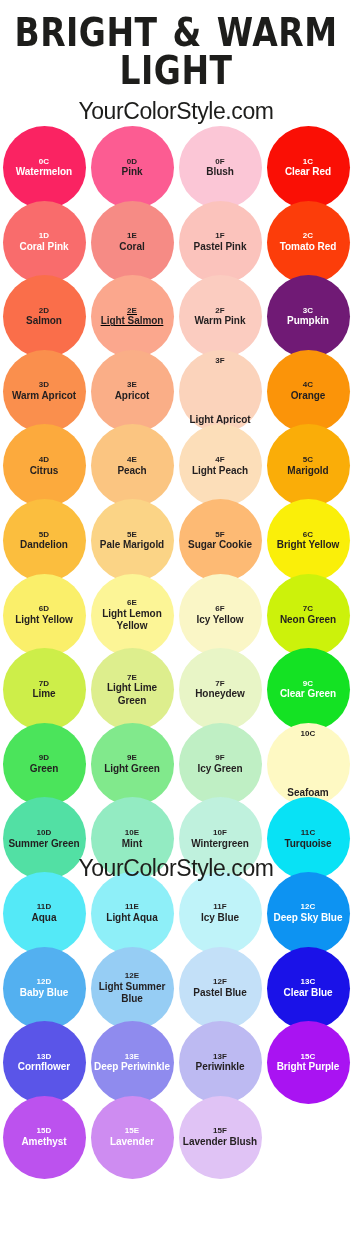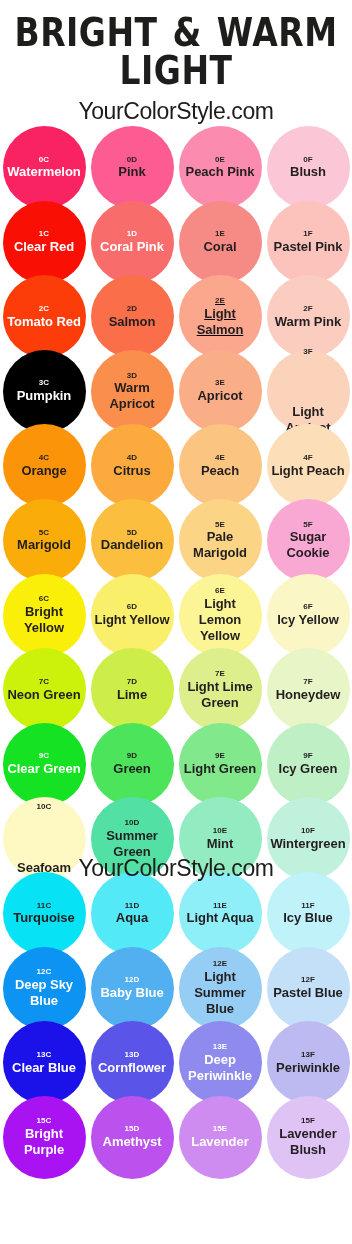--- a/index.html
+++ b/index.html
@@ -75,21 +75,21 @@
     box-sizing: border-box;
     padding: 2px 3px;
   }
   .swatch .code {
     font-size: 8px;
     font-weight: 600;
     line-height: 1.22;
     letter-spacing: 0.1px;
   }
   .swatch .cname {
-    font-size: 13px;
+    font-size: 10px;
     font-weight: 600;
     line-height: 1.22;
     letter-spacing: -0.05px;
     max-width: 76px;
   }
   .swatch.light-text .code,
   .swatch.light-text .cname { color: #ffffff; }
   .swatch.dark-text .code,
   .swatch.dark-text .cname { color: #231f20; }
 
@@ -118,24 +118,20 @@
 
   <div class="grid" id="swatch-grid">
       <div class="swatch light-text" style="background: rgb(250, 35, 98);">
         <div class="code">0C</div>
         <div class="cname">Watermelon</div>
       </div>
       <div class="swatch dark-text" style="background: rgb(252, 92, 146);">
         <div class="code">0D</div>
         <div class="cname">Pink</div>
       </div>
-      <div class="swatch dark-text" style="background: rgb(251, 140, 175);">
-        <div class="code">0E</div>
-        <div class="cname">Peach Pink</div>
-      </div>
       <div class="swatch dark-text" style="background: rgb(251, 198, 214);">
         <div class="code">0F</div>
         <div class="cname">Blush</div>
       </div>
       <div class="swatch light-text" style="background: rgb(250, 15, 5);">
         <div class="code">1C</div>
         <div class="cname">Clear Red</div>
       </div>
       <div class="swatch light-text" style="background: rgb(249, 108, 108);">
         <div class="code">1D</div>
@@ -158,21 +154,21 @@
         <div class="cname">Salmon</div>
       </div>
       <div class="swatch dark-text" style="background: rgb(251, 167, 141); text-decoration: underline;">
         <div class="code">2E</div>
         <div class="cname">Light Salmon</div>
       </div>
       <div class="swatch dark-text" style="background: rgb(251, 204, 192);">
         <div class="code">2F</div>
         <div class="cname">Warm Pink</div>
       </div>
-      <div class="swatch light-text" style="background: #000000; text-align: center;">
+      <div class="swatch light-text" style="background: #701a75; text-align: center;">
         <div class="code">3C</div>
         <div class="cname">Pumpkin</div>
       </div>
       <div class="swatch dark-text" style="background: rgb(250, 143, 77);">
         <div class="code">3D</div>
         <div class="cname">Warm Apricot</div>
       </div>
       <div class="swatch dark-text" style="background: rgb(250, 174, 135);">
         <div class="code">3E</div>
         <div class="cname">Apricot</div>
@@ -202,21 +198,21 @@
         <div class="cname">Marigold</div>
       </div>
       <div class="swatch dark-text" style="background: rgb(251, 190, 62);">
         <div class="code">5D</div>
         <div class="cname">Dandelion</div>
       </div>
       <div class="swatch dark-text" style="background: rgb(251, 212, 134);">
         <div class="code">5E</div>
         <div class="cname">Pale Marigold</div>
       </div>
-      <div class="swatch dark-text" style="background: #f9a8d4;">
+      <div class="swatch dark-text" style="background: #fdba74;">
         <div class="code">5F</div>
         <div class="cname">Sugar Cookie</div>
       </div>
       <div class="swatch dark-text" style="background: rgb(250, 239, 9);">
         <div class="code">6C</div>
         <div class="cname">Bright Yellow</div>
       </div>
       <div class="swatch dark-text" style="background: rgb(250, 239, 106);">
         <div class="code">6D</div>
         <div class="cname">Light Yellow</div>

